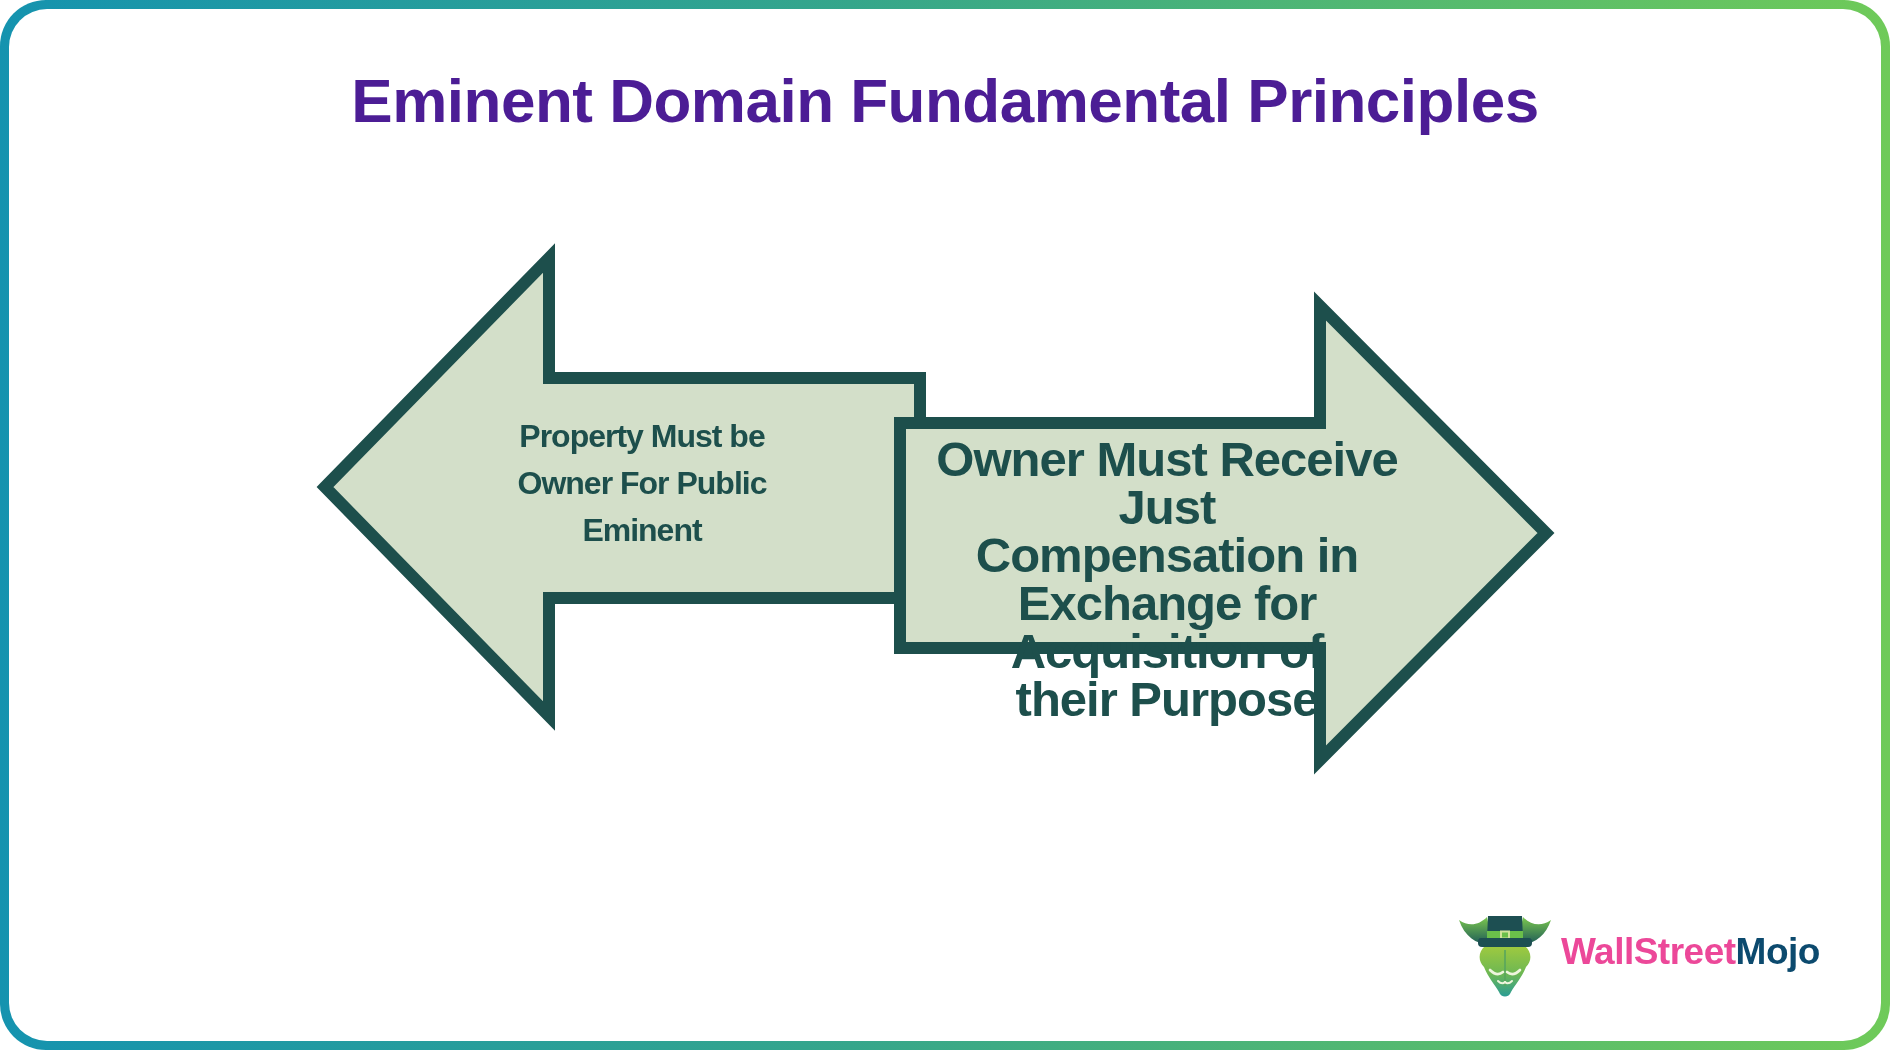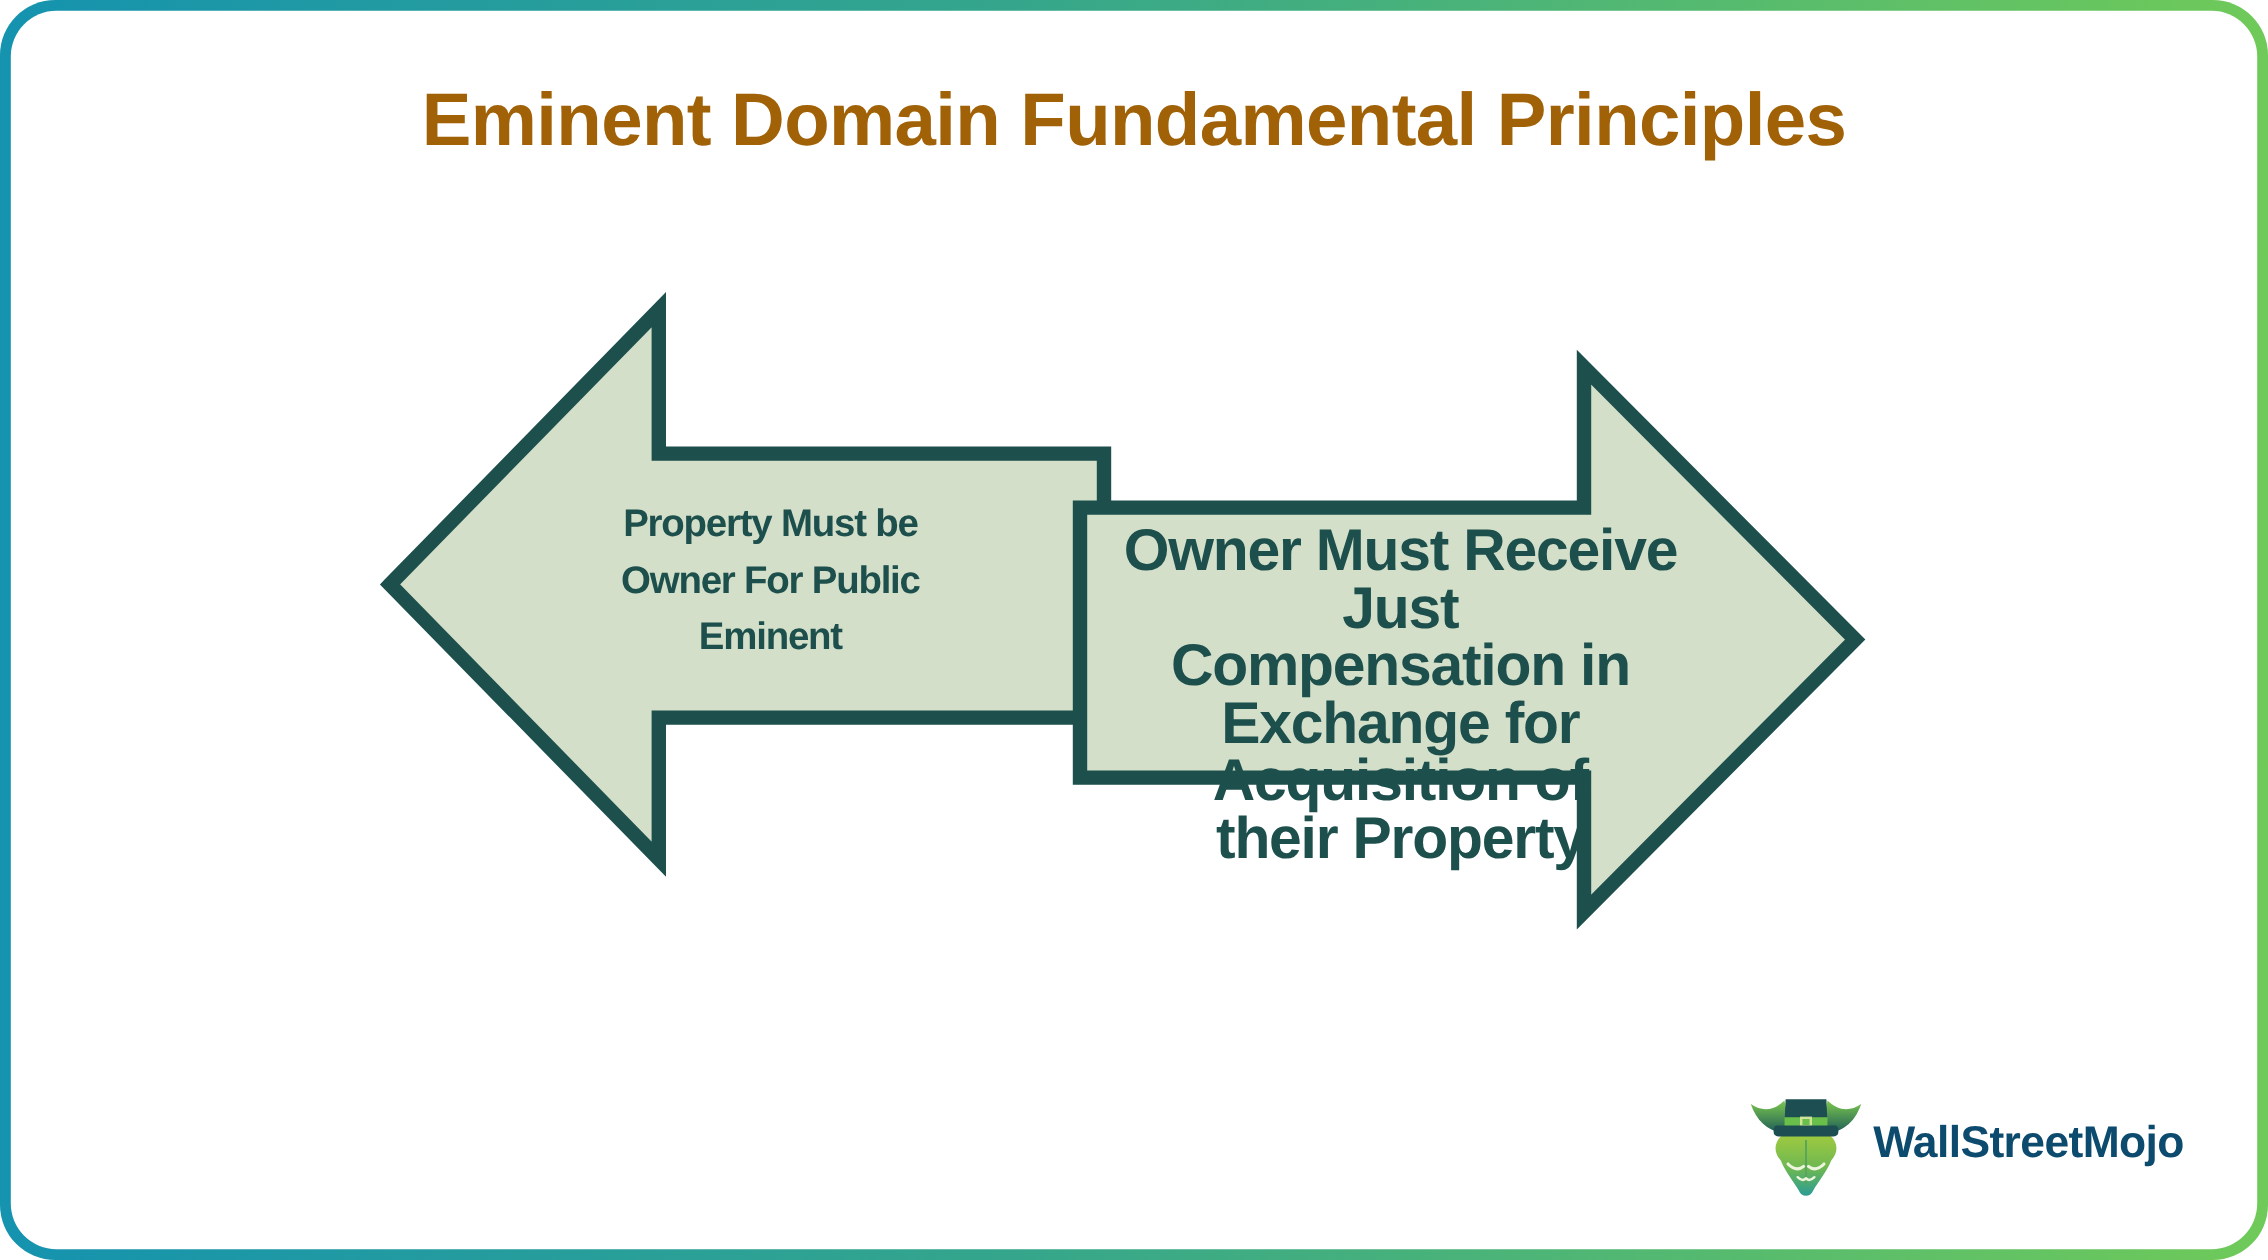--- a/index.html
+++ b/index.html
@@ -33,21 +33,21 @@
     position: absolute;
     top: 56px;
     left: 0;
     right: 0;
     margin: 0;
     text-align: center;
     font-size: 62px;
     line-height: 72px;
     font-weight: 700;
     letter-spacing: -0.5px;
-    color: #a16207;
+    color: #4c1d95;
   }
   svg.arrows {
     position: absolute;
     left: 0;
     top: 0;
     width: 1890px;
     height: 1050px;
   }
   .label {
     position: absolute;
@@ -84,21 +84,21 @@
     flex: 0 0 auto;
   }
   .logo-text {
     margin-left: 6px;
     font-size: 37px;
     font-weight: 700;
     letter-spacing: -0.5px;
     white-space: nowrap;
     transform: translateY(-6px);
   }
-  .logo-text .lt1 { color: #0c4a6e; }
+  .logo-text .lt1 { color: #ec4899; }
   .logo-text .lt2 { color: #0c4a6e; }
 </style>
 </head>
 <body>
 
 <div class="canvas">
   <div class="frame">
     <div class="inner">
 
       <h1 class="title">Eminent Domain Fundamental Principles</h1>
@@ -115,21 +115,21 @@
       <div class="label label-left">
         <div>Property Must be</div>
         <div>Owner For Public</div>
         <div>Eminent</div>
       </div>
 
       <div class="label label-right">
         <div>Owner Must Receive Just</div>
         <div>Compensation in</div>
         <div>Exchange for Acquisition of</div>
-        <div>their Property</div>
+        <div>their Purpose</div>
       </div>
 
       <div class="logo">
         <svg class="logo-bull" viewBox="0 0 100 100">
           <defs>
             <linearGradient id="hornGrad" x1="0" y1="0" x2="0" y2="1">
               <stop offset="0" stop-color="#7cc84e"></stop>
               <stop offset="1" stop-color="#1d5b57"></stop>
             </linearGradient>
             <linearGradient id="faceGrad" x1="0" y1="0" x2="0" y2="1">

